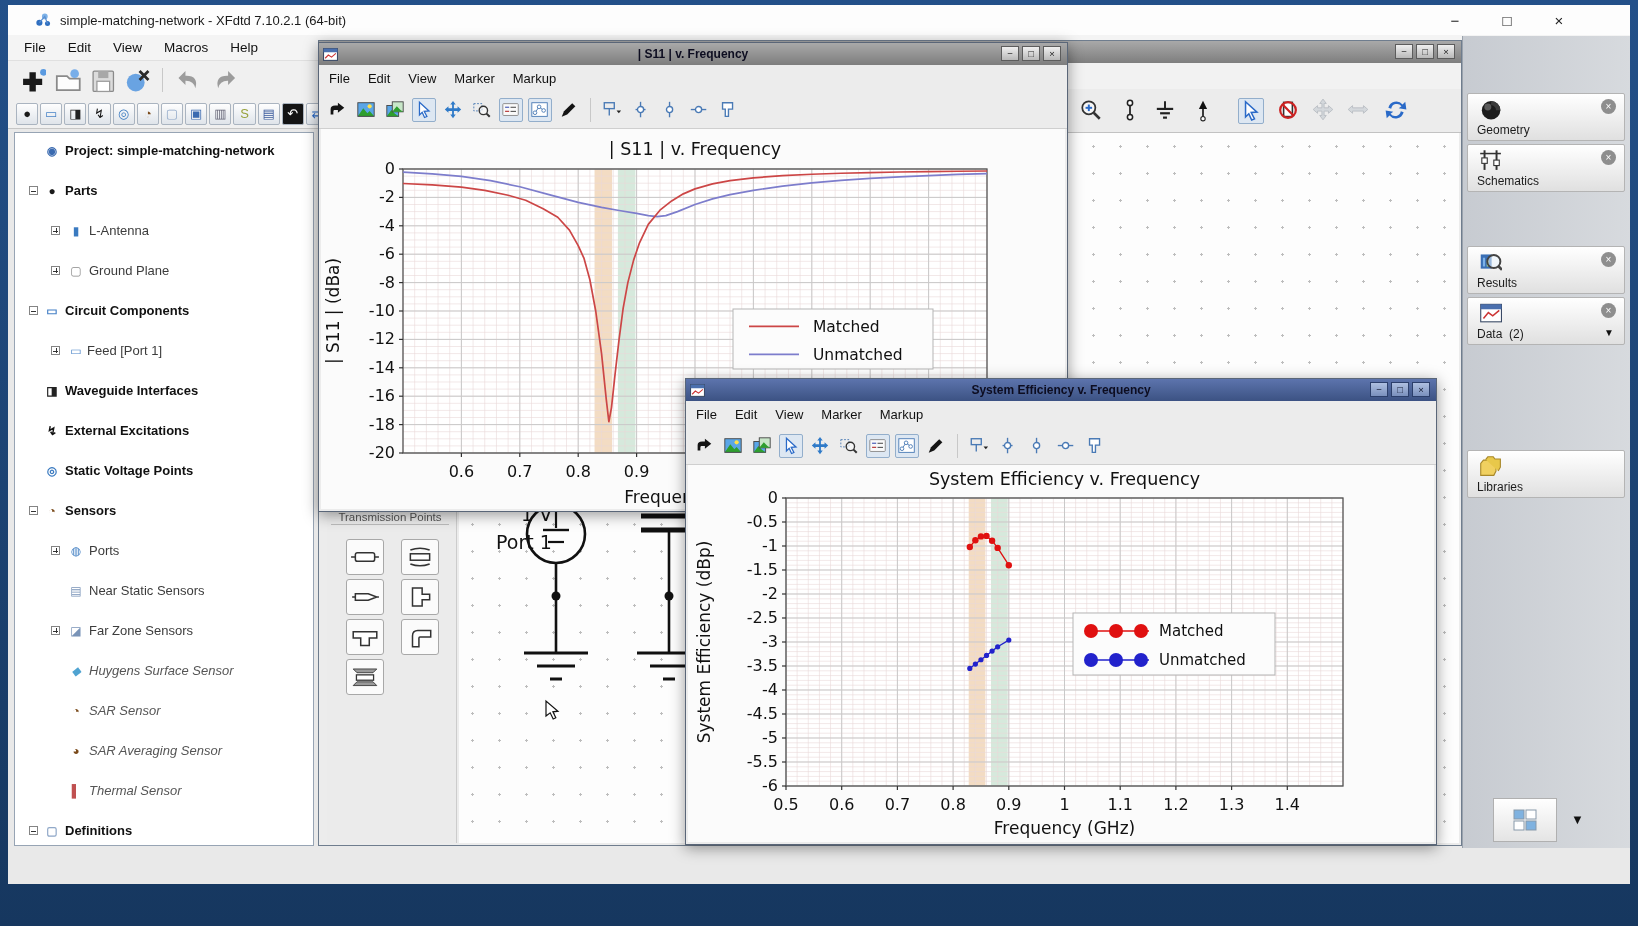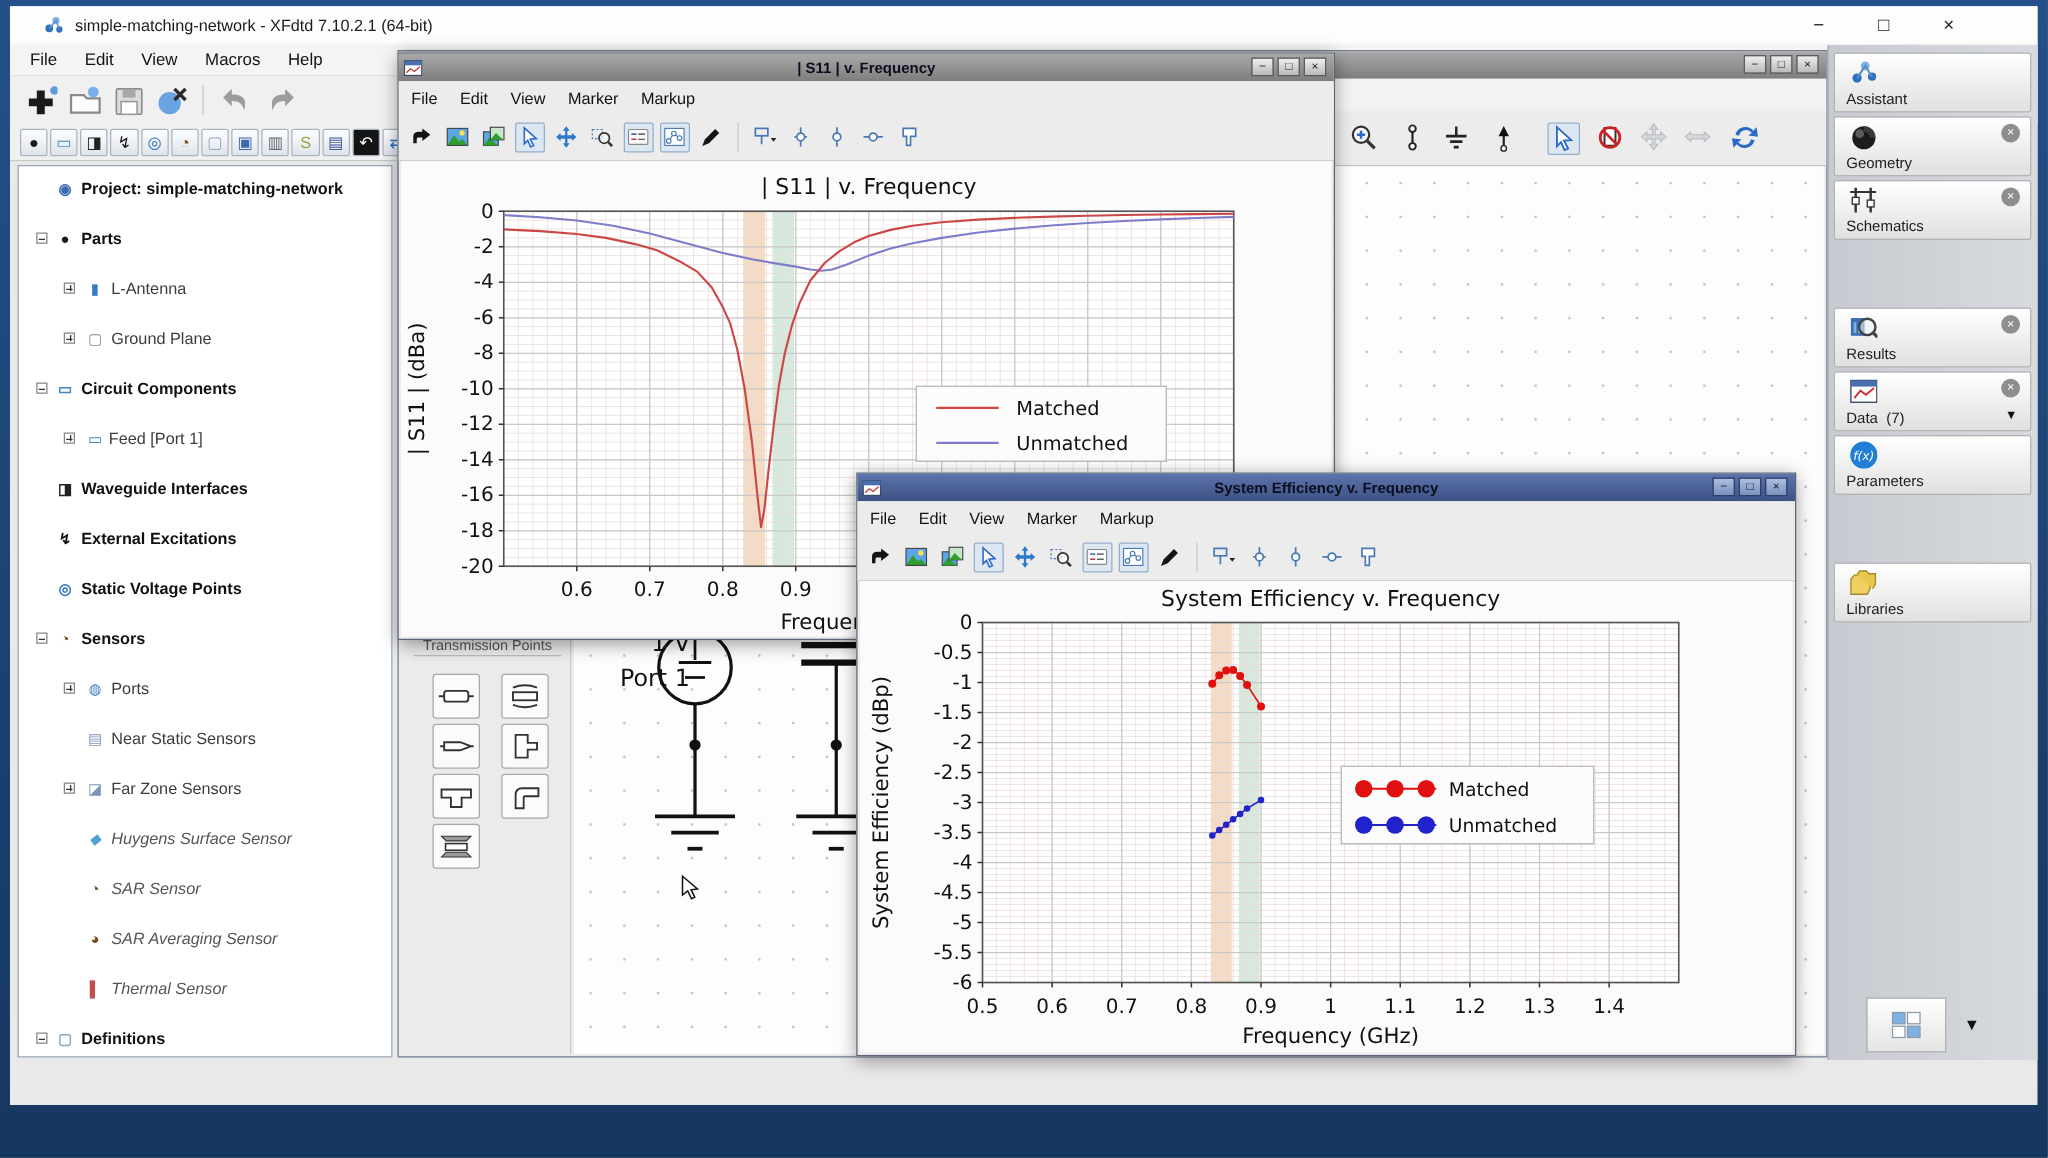--- a/index.html
+++ b/index.html
@@ -1130,31 +1130,20 @@
     <div class="dock abs" id="dock">
       <div class="tilebtn">
         <svg width="24" height="22" viewBox="0 0 24 22">
           <rect x="1" y="1" width="10" height="9" fill="#7fb2e0" stroke="#8899aa"></rect>
           <rect x="13" y="1" width="10" height="9" fill="#fff" stroke="#8899aa"></rect>
           <rect x="1" y="12" width="10" height="9" fill="#fff" stroke="#8899aa"></rect>
           <rect x="13" y="12" width="10" height="9" fill="#7fb2e0" stroke="#8899aa"></rect>
         </svg>
       </div>
       <div class="tilecaret">▼</div>
-    <div class="ditem" style="top: 6px;">
-          <span class="dico" style="display: inline-flex; width: 24px; height: 24px;">
-            <svg width="24" height="24" viewBox="0 0 22 22">
-              <circle cx="7" cy="16" r="3.4" fill="#2f6fc0"></circle>
-              <circle cx="13" cy="7" r="3.2" fill="#7db2e8"></circle>
-              <circle cx="18" cy="15" r="3" fill="#2f6fc0"></circle>
-              <path d="M7 16 L13 7 L18 15" stroke="#5a8fd0" stroke-width="1.6" fill="none"></path>
-            </svg>
-          </span>
-          <div class="dlabel">Assistant</div>
-        </div>
         <div class="ditem" style="top: 57px;">
           <span class="dico" style="display: inline-flex; width: 24px; height: 24px;">
             <svg width="24" height="24" viewBox="0 0 22 22">
               <circle cx="12" cy="13" r="8.5" fill="#1c1c1c"></circle>
               <circle cx="9" cy="10" r="3.2" fill="#5a5a5a"></circle>
               <path d="M12 4.5 a8.5 8.5 0 0 1 8.5 8.5 h-4 a4.5 4.5 0 0 0 -4.5 -4.5 Z" fill="#3a3a3a"></path>
             </svg>
           </span>
           <div class="dlabel">Geometry</div>
           <div class="dock-close">×</div>
@@ -1186,32 +1175,23 @@
           <div class="dock-close">×</div>
         </div>
         <div class="ditem" style="top: 261px;">
           <span class="dico" style="display: inline-flex; width: 24px; height: 24px;">
             <svg width="24" height="24" viewBox="0 0 22 22">
               <rect x="2.5" y="4" width="19" height="16" fill="#fff" stroke="#3a4a66"></rect>
               <rect x="2.5" y="4" width="19" height="4.5" fill="#4a6fae"></rect>
               <polyline points="5,17 9.5,11.5 13.5,14.5 19.5,9.5" stroke="#c33" fill="none" stroke-width="1.4"></polyline>
             </svg>
           </span>
-          <div class="dlabel">Data  (7)</div>
+          <div class="dlabel">Data  (2)</div>
           <div class="dock-close">×</div>
           <div class="dock-caret">▼</div>
-        </div>
-        <div class="ditem" style="top: 312px;">
-          <span class="dico" style="display: inline-flex; width: 24px; height: 24px;">
-            <svg width="24" height="24" viewBox="0 0 22 22">
-              <circle cx="12" cy="12" r="10" fill="#1f7fd4"></circle>
-              <text x="12" y="15.5" font-size="9" font-style="italic" fill="#fff" text-anchor="middle" font-family="DejaVu Serif, serif">f(x)</text>
-            </svg>
-          </span>
-          <div class="dlabel">Parameters</div>
         </div>
         <div class="ditem" style="top: 414px; padding-left: 20px;">
           <span class="dico" style="display: inline-flex; width: 24px; height: 24px;">
             <svg width="24" height="24" viewBox="0 0 22 22">
               <path d="M2.5 9.5 l2.5 -3 h5 l1.5 2 h5 v8 l-2 4 H2.5 Z" fill="#f0d060" stroke="#a8882a"></path>
               <path d="M7 6 l2 -2.5 h5 l1.5 2 h5 v7.5 l-2 3.5" fill="#e8c84a" stroke="#a8882a"></path>
             </svg>
           </span>
           <div class="dlabel">Libraries</div>
         </div>

